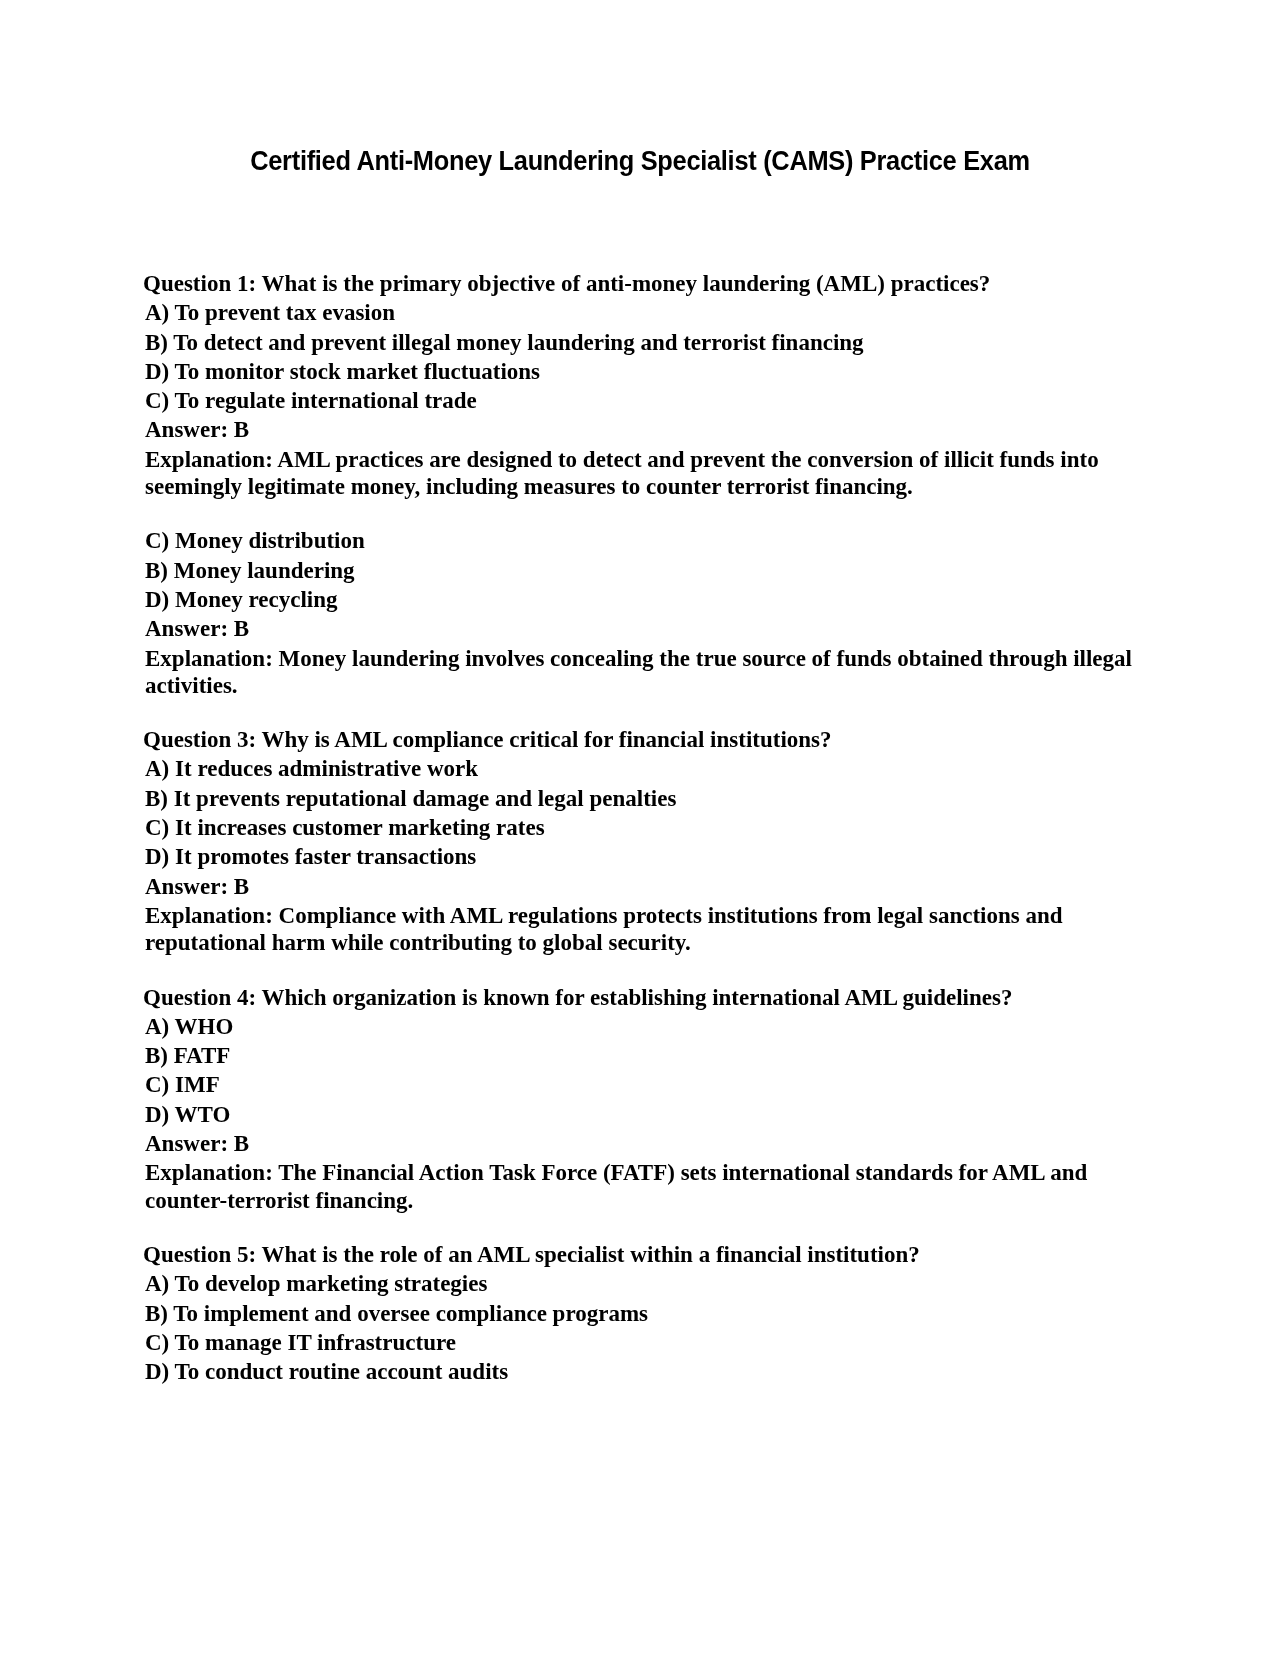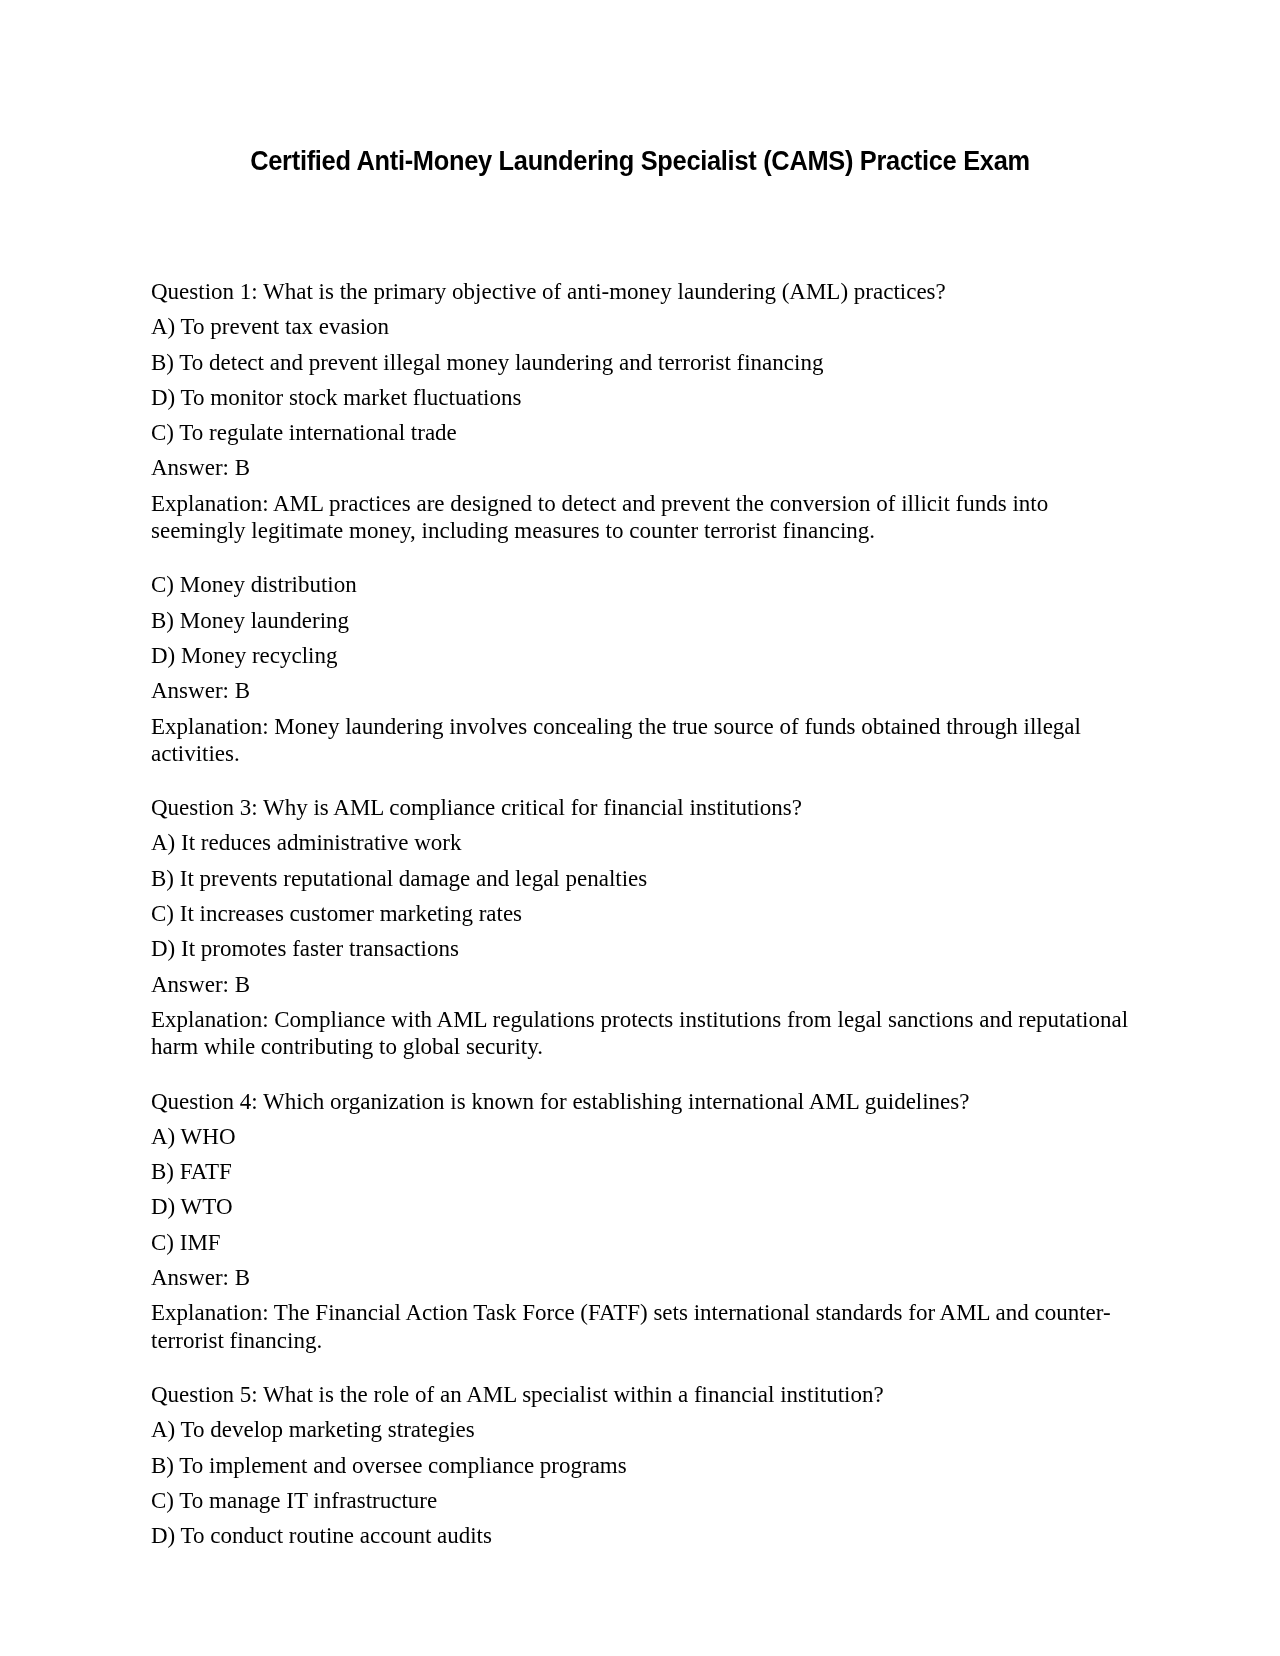--- a/index.html
+++ b/index.html
@@ -8,22 +8,22 @@
       position: absolute; left: 0; top: 146px; width: 1280px; text-align: center;
       font-family: "Liberation Sans", sans-serif; font-weight: bold; font-size: 27px;
       letter-spacing: -0.3px; transform: scaleX(0.94); transform-origin: center;
       margin: 0;
     }
     .content {
       position: absolute; left: 143px; top: 270px; width: 1000px;
       font-family: "Liberation Serif", serif; font-size: 23px; line-height: 27.3px;
     }
     .q { margin: 0 0 27px 0; }
-    .q-head { font-weight: normal; margin: 8px; }
-    .line { margin: 8px; }
+    .q-head { font-weight: bold; margin: 0; }
+    .line { margin: 2px; font-weight: bold; }
   </style>
 </head>
 <body>
 
 <h1 class="title">Certified Anti-Money Laundering Specialist (CAMS) Practice Exam</h1>
 
 <div class="content">
 
   <div class="q">
     <p class="q-head">Question 1: What is the primary objective of anti-money laundering (AML) practices?</p>
@@ -50,22 +50,22 @@
     <p class="line">C) It increases customer marketing rates</p>
     <p class="line">D) It promotes faster transactions</p>
     <p class="line">Answer: B</p>
     <p class="line">Explanation: Compliance with AML regulations protects institutions from legal sanctions and reputational harm while contributing to global security.</p>
   </div>
 
   <div class="q">
     <p class="q-head">Question 4: Which organization is known for establishing international AML guidelines?</p>
     <p class="line">A) WHO</p>
     <p class="line">B) FATF</p>
+    <p class="line">C) IMF</p>
     <p class="line">D) WTO</p>
-    <p class="line">C) IMF</p>
     <p class="line">Answer: B</p>
     <p class="line">Explanation: The Financial Action Task Force (FATF) sets international standards for AML and counter-terrorist financing.</p>
   </div>
 
   <div class="q">
     <p class="q-head">Question 5: What is the role of an AML specialist within a financial institution?</p>
     <p class="line">A) To develop marketing strategies</p>
     <p class="line">B) To implement and oversee compliance programs</p>
     <p class="line">C) To manage IT infrastructure</p>
     <p class="line">D) To conduct routine account audits</p>

